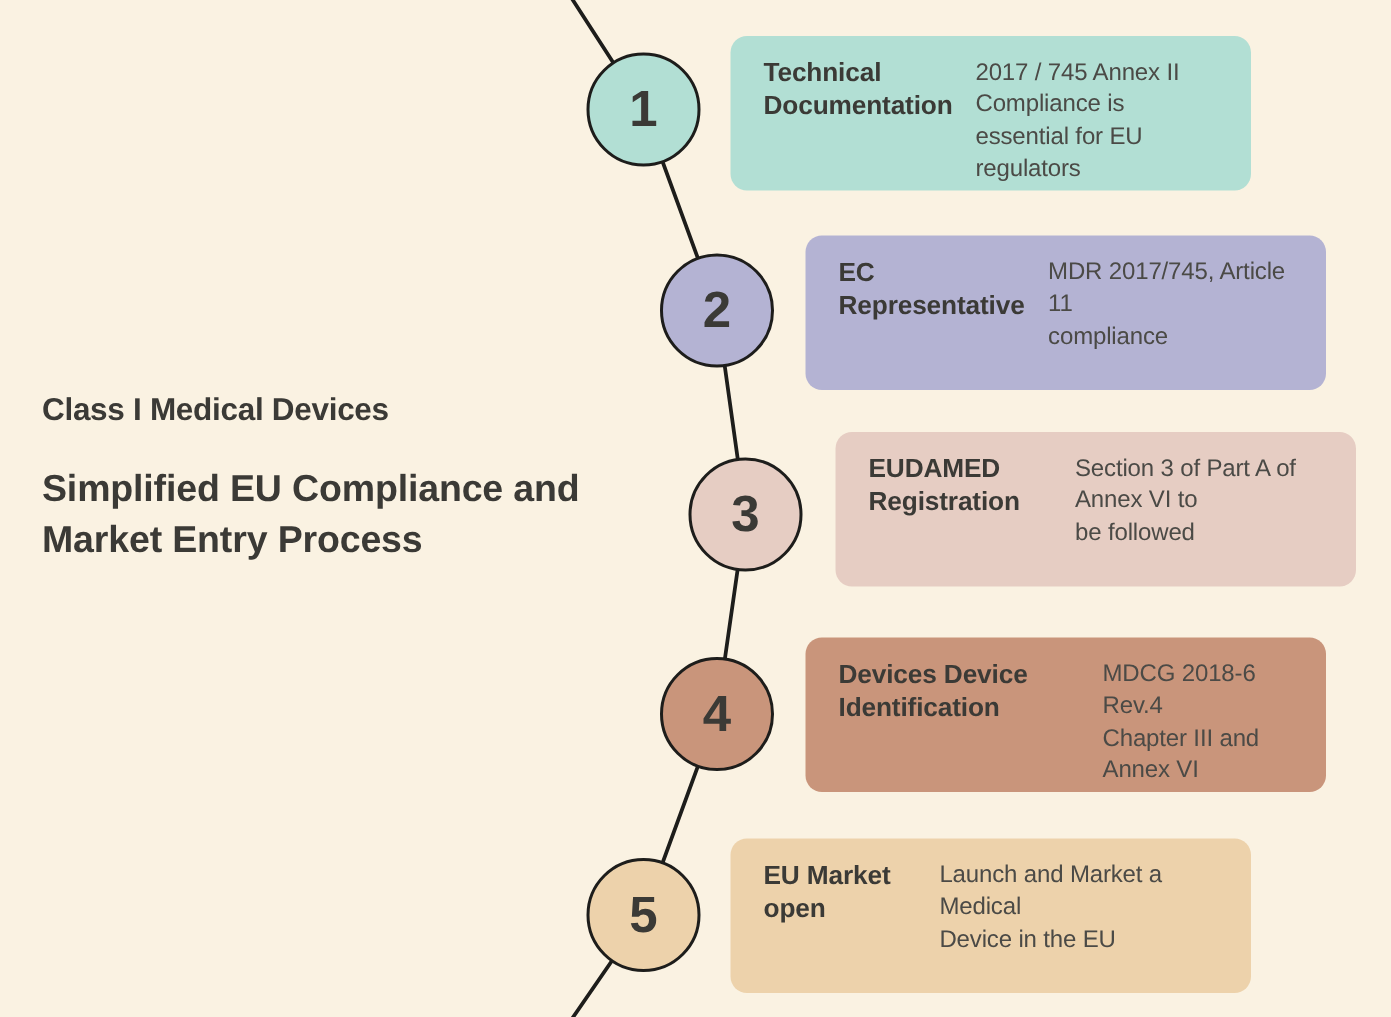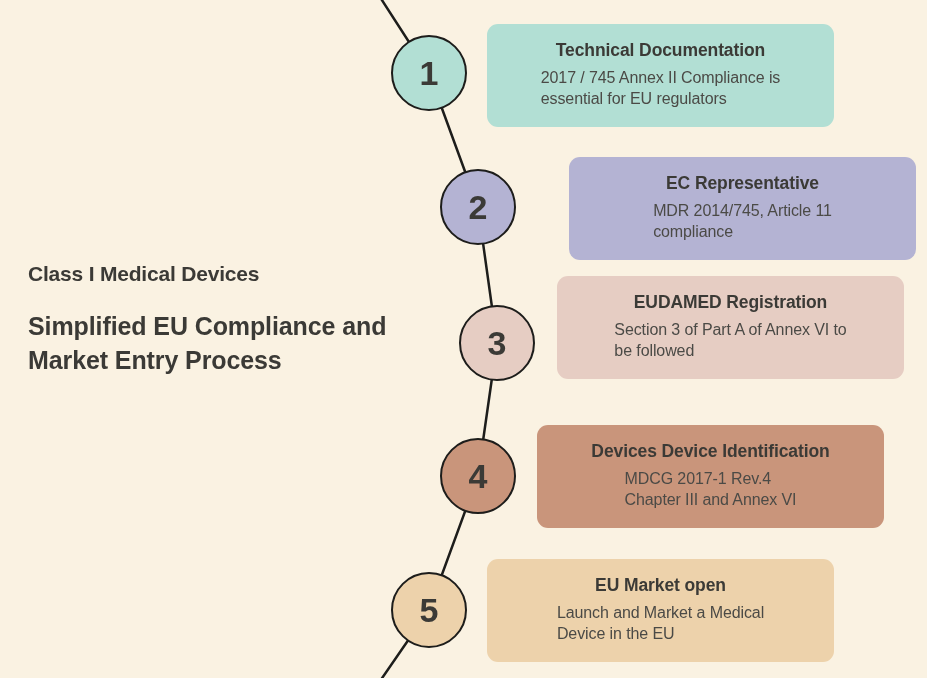--- a/index.html
+++ b/index.html
@@ -81,23 +81,22 @@
   }
 
   
   .step-card {
     position: absolute;
     border-radius: 11px;
     box-sizing: border-box;
     padding: 14px 22px 16px 22px;
     z-index: 2;
     display: flex;
-    flex-direction: column;
+    flex-direction: row;
     justify-content: center;
-    align-items: center;
   }
   .card-title {
     margin: 0 0 5px 0;
     font-size: 17.5px;
     font-weight: bold;
     color: #3b3a36;
     line-height: 1.25;
     letter-spacing: -0.1px;
   }
   .card-desc {
@@ -126,41 +125,41 @@
 
   <div class="step-card" id="step-card-1" style="left: 487px; top: 24px; width: 347px; height: 103px; background: rgb(178, 223, 212);">
     <p class="card-title">Technical Documentation</p>
     <p class="card-desc">2017 / 745 Annex II Compliance is
 essential for EU regulators</p>
   </div>
   <div class="step-node" id="step-node-1" style="left: 391px; top: 35px; width: 76px; height: 76px; background: rgb(178, 223, 212); border-color: rgb(29, 29, 27);">
     <span class="step-number">1</span>
   </div>
 
-  <div class="step-card" id="step-card-2" style="left: 537px; top: 157px; width: 347px; height: 103px; background: rgb(180, 179, 211); margin-left: 32px;">
+  <div class="step-card" id="step-card-2" style="left: 537px; top: 157px; width: 347px; height: 103px; background: rgb(180, 179, 211);">
     <p class="card-title">EC Representative</p>
-    <p class="card-desc">MDR 2014/745, Article 11
+    <p class="card-desc">MDR 2017/745, Article 11
 compliance</p>
   </div>
   <div class="step-node" id="step-node-2" style="left: 440px; top: 169px; width: 76px; height: 76px; background: rgb(180, 179, 211); border-color: rgb(29, 29, 27);">
     <span class="step-number">2</span>
   </div>
 
-  <div class="step-card" id="step-card-3" style="left: 557px; top: 276px; width: 347px; height: 103px; background: rgb(230, 205, 195);">
+  <div class="step-card" id="step-card-3" style="left: 557px; top: 288px; width: 347px; height: 103px; background: rgb(230, 205, 195);">
     <p class="card-title">EUDAMED Registration</p>
     <p class="card-desc">Section 3 of Part A of Annex VI to
 be followed</p>
   </div>
   <div class="step-node" id="step-node-3" style="left: 459px; top: 305px; width: 76px; height: 76px; background: rgb(230, 205, 195); border-color: rgb(29, 29, 27);">
     <span class="step-number">3</span>
   </div>
 
   <div class="step-card" id="step-card-4" style="left: 537px; top: 425px; width: 347px; height: 103px; background: rgb(201, 149, 123);">
     <p class="card-title">Devices Device Identification</p>
-    <p class="card-desc">MDCG 2017-1 Rev.4
+    <p class="card-desc">MDCG 2018-6 Rev.4
 Chapter III and Annex VI</p>
   </div>
   <div class="step-node" id="step-node-4" style="left: 440px; top: 438px; width: 76px; height: 76px; background: rgb(201, 149, 123); border-color: rgb(29, 29, 27);">
     <span class="step-number">4</span>
   </div>
 
   <div class="step-card" id="step-card-5" style="left: 487px; top: 559px; width: 347px; height: 103px; background: rgb(237, 210, 171);">
     <p class="card-title">EU Market open</p>
     <p class="card-desc">Launch and Market a Medical
 Device in the EU</p>

